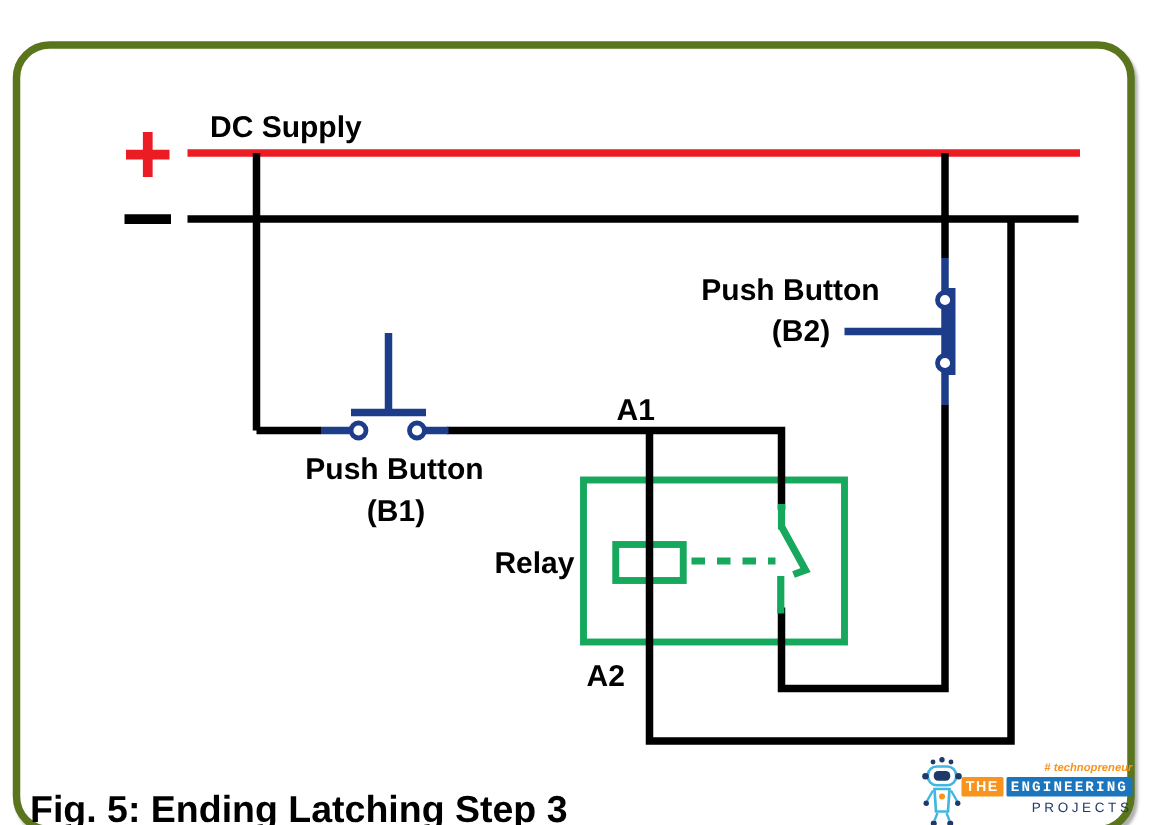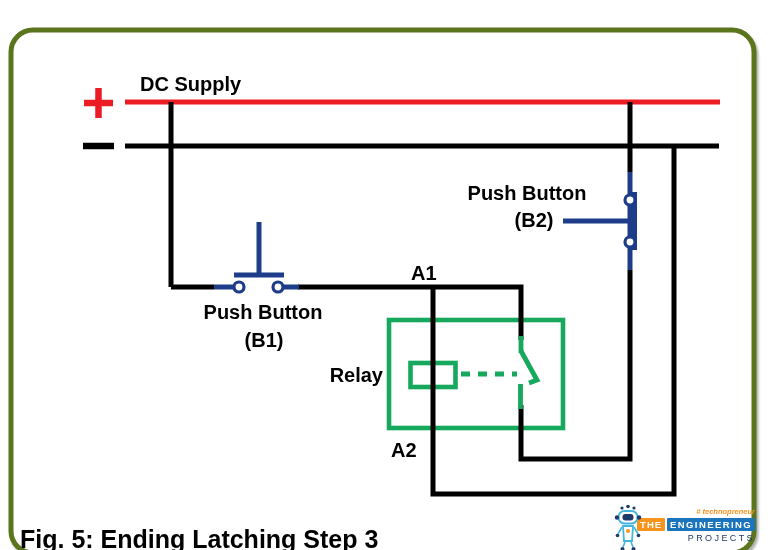--- a/index.html
+++ b/index.html
@@ -24,21 +24,21 @@
   
   .logo{position:absolute;left:613px;top:485px;width:142px;height:52px;
         display:flex;align-items:flex-start;gap:2px;}
   .logo-col{display:flex;flex-direction:column;align-items:flex-end;flex:1;padding-top:4px;}
   .tagline{color:var(--logo_orange);font-style:italic;font-weight:bold;font-size:7.5px;
            line-height:8px;margin-bottom:2px;white-space:nowrap;}
   .badges{display:flex;gap:2px;align-items:flex-end;}
   .badge{color:#fff;font-weight:bold;font-size:9.5px;line-height:13px;padding:0 3px;
          letter-spacing:1px;white-space:nowrap;}
   .badge-the{background:var(--logo_orange);border-radius:1px;}
-  .badge-eng{background:var(--logo_blue);border-radius:1px;letter-spacing:1.4px;}
+  .badge-eng{background:var(--logo_blue);border-radius:1px;letter-spacing:1.4px;font-family:Liberation Mono, monospace;}
   .projects{color:var(--logo_navy);font-weight:normal;font-size:9px;letter-spacing:2.4px;
             margin-top:2px;white-space:nowrap;}
 </style>
 </head>
 <body>
 
 <div class="stage">
 
   <svg width="768" height="550" viewBox="0 0 768 550">
 

